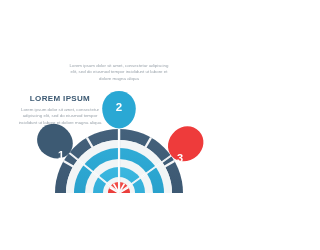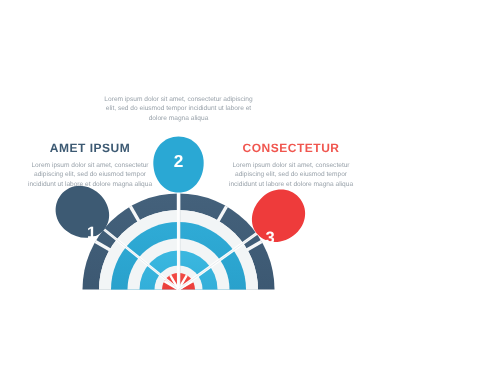--- a/index.html
+++ b/index.html
@@ -133,22 +133,18 @@
                C9.2,-11 16.5,-2.6 16.5,8.4 C16.5,18.2 9.4,26 0,26 Z" fill="#ee3b3b"></path>
       <text x="0" y="10" transform="rotate(132)" text-anchor="middle" dominant-baseline="middle" font-family="Liberation Sans, sans-serif" font-size="11" font-weight="bold" fill="#ffffff">3</text>
     </g>
   </svg>
 
   <div class="txtblock" id="block-2">
     <p class="body">Lorem ipsum dolor sit amet, consectetur adipiscing elit, sed do eiusmod tempor incididunt ut labore et dolore magna aliqua</p>
   </div>
 
   <div class="txtblock" id="block-1">
-    <p class="heading">AMET IPSUM</p>
+    <p class="heading">LOREM IPSUM</p>
     <p class="body">Lorem ipsum dolor sit amet, consectetur adipiscing elit, sed do eiusmod tempor incididunt ut labore et dolore magna aliqua</p>
   </div>
 
-  <div class="txtblock" id="block-3">
-    <p class="heading">CONSECTETUR</p>
-    <p class="body">Lorem ipsum dolor sit amet, consectetur adipiscing elit, sed do eiusmod tempor incididunt ut labore et dolore magna aliqua</p>
-  </div>
 
 </div>
 
 </body></html>

